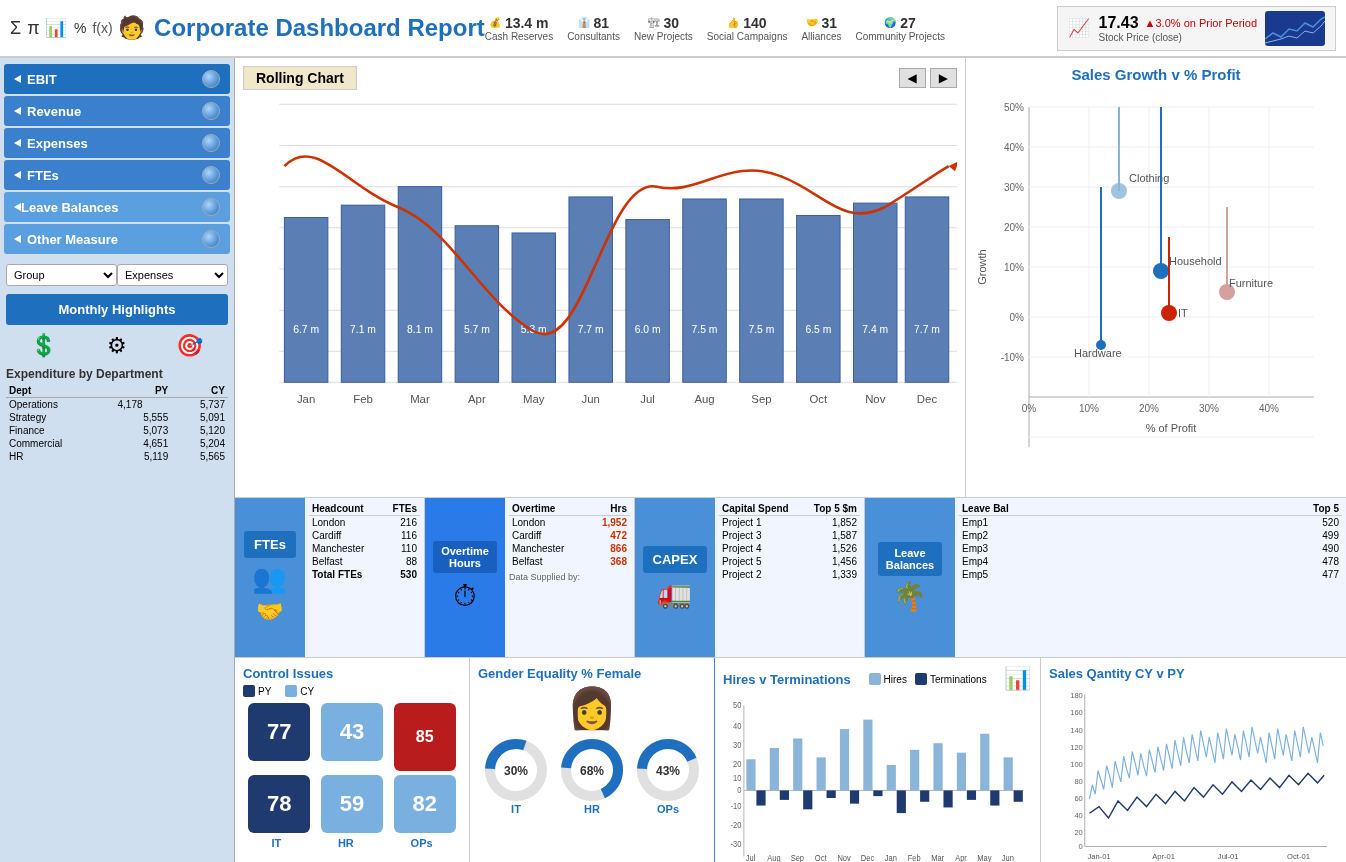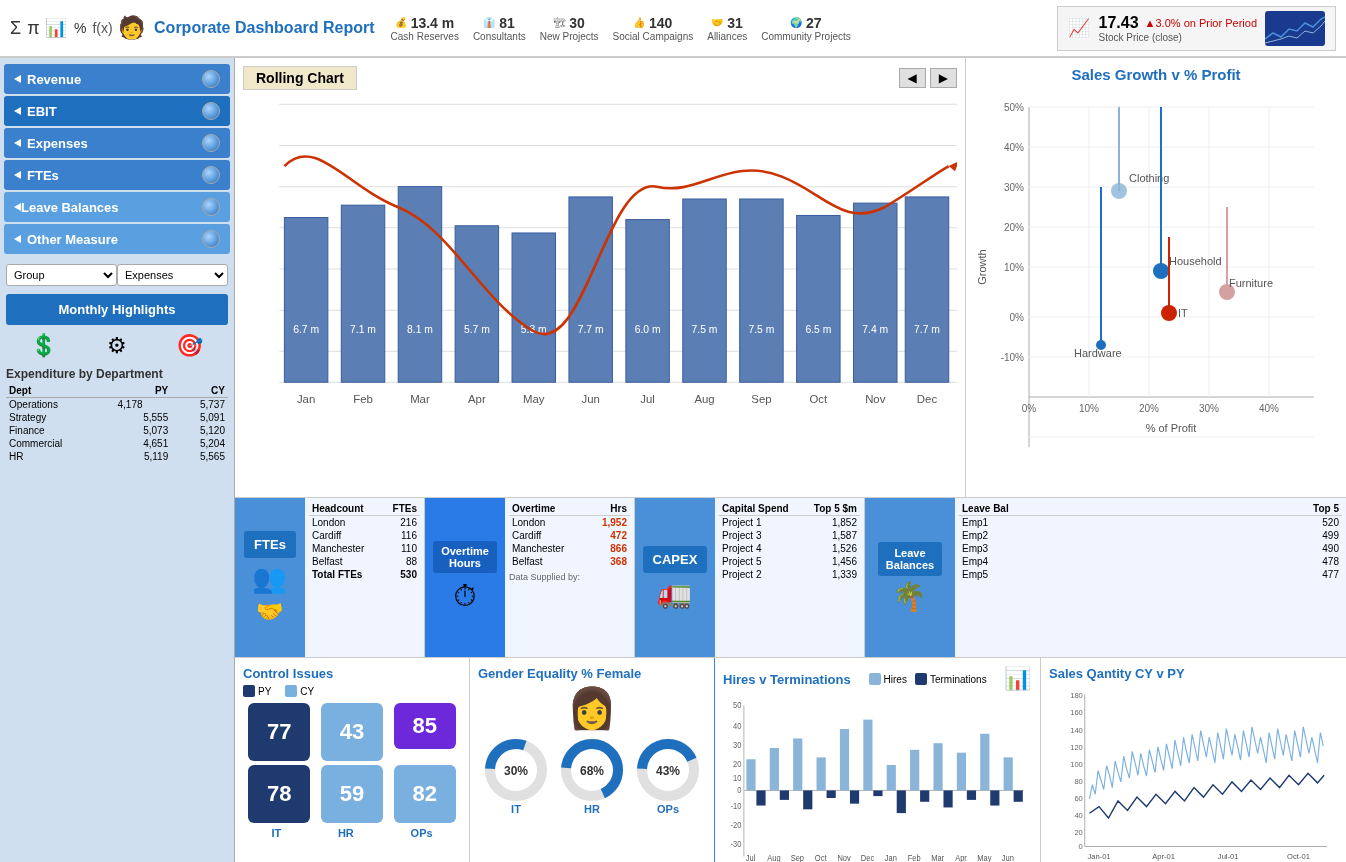--- a/index.html
+++ b/index.html
@@ -10,21 +10,21 @@
 
 <div style="background:white; padding:4px 10px; display:flex; align-items:center; border-bottom:2px solid #ccc; height:58px;">
   <div style="display:flex; align-items:center; gap:6px; margin-right:8px;">
     <span style="font-size:18px; color:#333;">Σ</span>
     <span style="font-size:18px; color:#333;">π</span>
     <span style="font-size:18px; color:#c00;">📊</span>
     <span style="font-size:14px; color:#333;">%</span>
     <span style="font-size:14px; color:#555;">f(x)</span>
     <span style="font-size:22px;">🧑</span>
   </div>
-  <div style="font-size:16px; font-weight:bold; color:#1e6fbe; margin-right:16px;">Corporate Dashboard Report</div>
+  <div style="font-size:24px; font-weight:bold; color:#1e6fbe; ">Corporate Dashboard Report</div>
 
   <div style="display:flex; gap:14px; align-items:center; flex:1;">
     <div style="display:flex; flex-direction:column; align-items:center; font-size:10px; color:#555;">
       <div style="display:flex; align-items:center; gap:3px;">
         <span>💰</span>
         <span style="font-size:14px; font-weight:bold; color:#333;">13.4 m</span>
       </div>
       <span>Cash Reserves</span>
     </div>
     <div style="display:flex; flex-direction:column; align-items:center; font-size:10px; color:#555;">
@@ -80,31 +80,31 @@
       </svg>
     </div>
   </div>
 </div>
 
 <div style="display:flex; height:804px;">
 
   <div style="width:235px; background:#d0dff0; border-right:1px solid #aaa; display:flex; flex-direction:column; overflow:hidden;">
 
     <div style="padding:4px;">
+      <div style="display:flex; align-items:center; justify-content:space-between; padding:6px 10px; margin:2px 0; border-radius:3px; background:#1e6fbe; color:white; font-weight:bold; font-size:13px; cursor:pointer;">
+        <div style="display:flex; align-items:center; gap:6px;">
+          <span style="width:0;height:0;border-top:4px solid transparent;border-bottom:4px solid transparent;border-right:7px solid white;"></span>
+          <span>EBIT</span>
+        </div>
+        <div style="width:18px;height:18px;background:radial-gradient(circle at 35% 35%, #aad4ff, #1e6fbe);border-radius:50%;border:1px solid #aaa;"></div>
+      </div>
       <div style="display:flex; align-items:center; justify-content:space-between; padding:6px 10px; margin:2px 0; border-radius:3px; background:#3a80cc; color:white; font-weight:bold; font-size:13px; cursor:pointer;">
         <div style="display:flex; align-items:center; gap:6px;">
           <span style="width:0;height:0;border-top:4px solid transparent;border-bottom:4px solid transparent;border-right:7px solid white;"></span>
           <span>Revenue</span>
-        </div>
-        <div style="width:18px;height:18px;background:radial-gradient(circle at 35% 35%, #aad4ff, #1e6fbe);border-radius:50%;border:1px solid #aaa;"></div>
-      </div>
-      <div style="display:flex; align-items:center; justify-content:space-between; padding:6px 10px; margin:2px 0; border-radius:3px; background:#1e6fbe; color:white; font-weight:bold; font-size:13px; cursor:pointer;">
-        <div style="display:flex; align-items:center; gap:6px;">
-          <span style="width:0;height:0;border-top:4px solid transparent;border-bottom:4px solid transparent;border-right:7px solid white;"></span>
-          <span>EBIT</span>
         </div>
         <div style="width:18px;height:18px;background:radial-gradient(circle at 35% 35%, #aad4ff, #1e6fbe);border-radius:50%;border:1px solid #aaa;"></div>
       </div>
       <div style="display:flex; align-items:center; justify-content:space-between; padding:6px 10px; margin:2px 0; border-radius:3px; background:#3a80cc; color:white; font-weight:bold; font-size:13px; cursor:pointer;">
         <div style="display:flex; align-items:center; gap:6px;">
           <span style="width:0;height:0;border-top:4px solid transparent;border-bottom:4px solid transparent;border-right:7px solid white;"></span>
           <span>Expenses</span>
         </div>
         <div style="width:18px;height:18px;background:radial-gradient(circle at 35% 35%, #aad4ff, #1e6fbe);border-radius:50%;border:1px solid #aaa;"></div>
       </div>
@@ -491,21 +491,21 @@
           </div>
           <div style="display:flex; align-items:center; gap:3px;">
             <div style="width:12px; height:12px; background:#7ab0e0; border-radius:2px;"></div>
             <span>CY</span>
           </div>
         </div>
 
         <div style="display:flex; justify-content:space-around; margin-bottom:4px;">
           <div style="width:62px; height:58px; border-radius:6px; background:#1e3a6e; display:flex; align-items:center; justify-content:center; font-size:22px; font-weight:bold; color:white; cursor:pointer;">77</div>
           <div style="width:62px; height:58px; border-radius:6px; background:#7ab0e0; display:flex; align-items:center; justify-content:center; font-size:22px; font-weight:bold; color:white; cursor:pointer;">43</div>
-          <div style="width:62px; height:46px; border-radius:6px; background:#6d28d9; display:flex; align-items:center; justify-content:center; font-size:22px; font-weight:bold; color:white; cursor:pointer;">85</div>
+          <div style="width:62px; height:68px; border-radius:6px; background:#b91c1c; display:flex; align-items:center; justify-content:center; font-size:16px; font-weight:bold; color:white; cursor:pointer;">85</div>
         </div>
 
         <div style="display:flex; justify-content:space-around; margin-bottom:4px;">
           <div style="width:62px; height:58px; border-radius:6px; background:#1e3a6e; display:flex; align-items:center; justify-content:center; font-size:22px; font-weight:bold; color:white; cursor:pointer;">78</div>
           <div style="width:62px; height:58px; border-radius:6px; background:#7ab0e0; display:flex; align-items:center; justify-content:center; font-size:22px; font-weight:bold; color:white; cursor:pointer;">59</div>
           <div style="width:62px; height:58px; border-radius:6px; background:#7ab0e0; display:flex; align-items:center; justify-content:center; font-size:22px; font-weight:bold; color:white; cursor:pointer;">82</div>
         </div>
         <div style="display:flex; justify-content:space-around; font-size:11px; font-weight:bold; color:#1e6fbe;">
           <span>IT</span>
           <span>HR</span>

